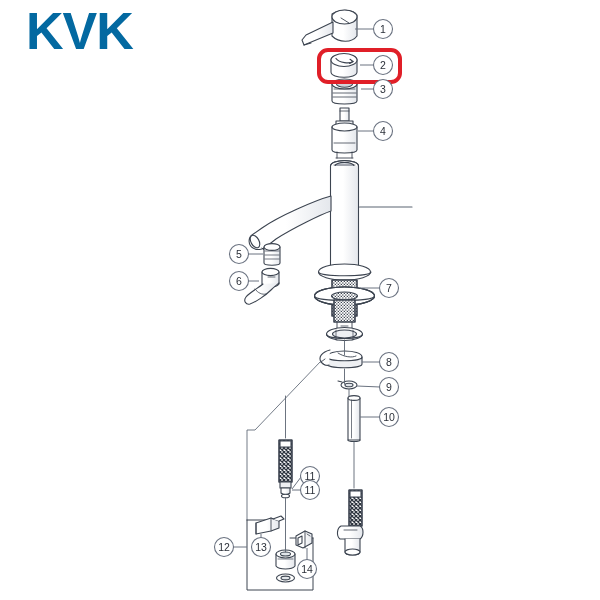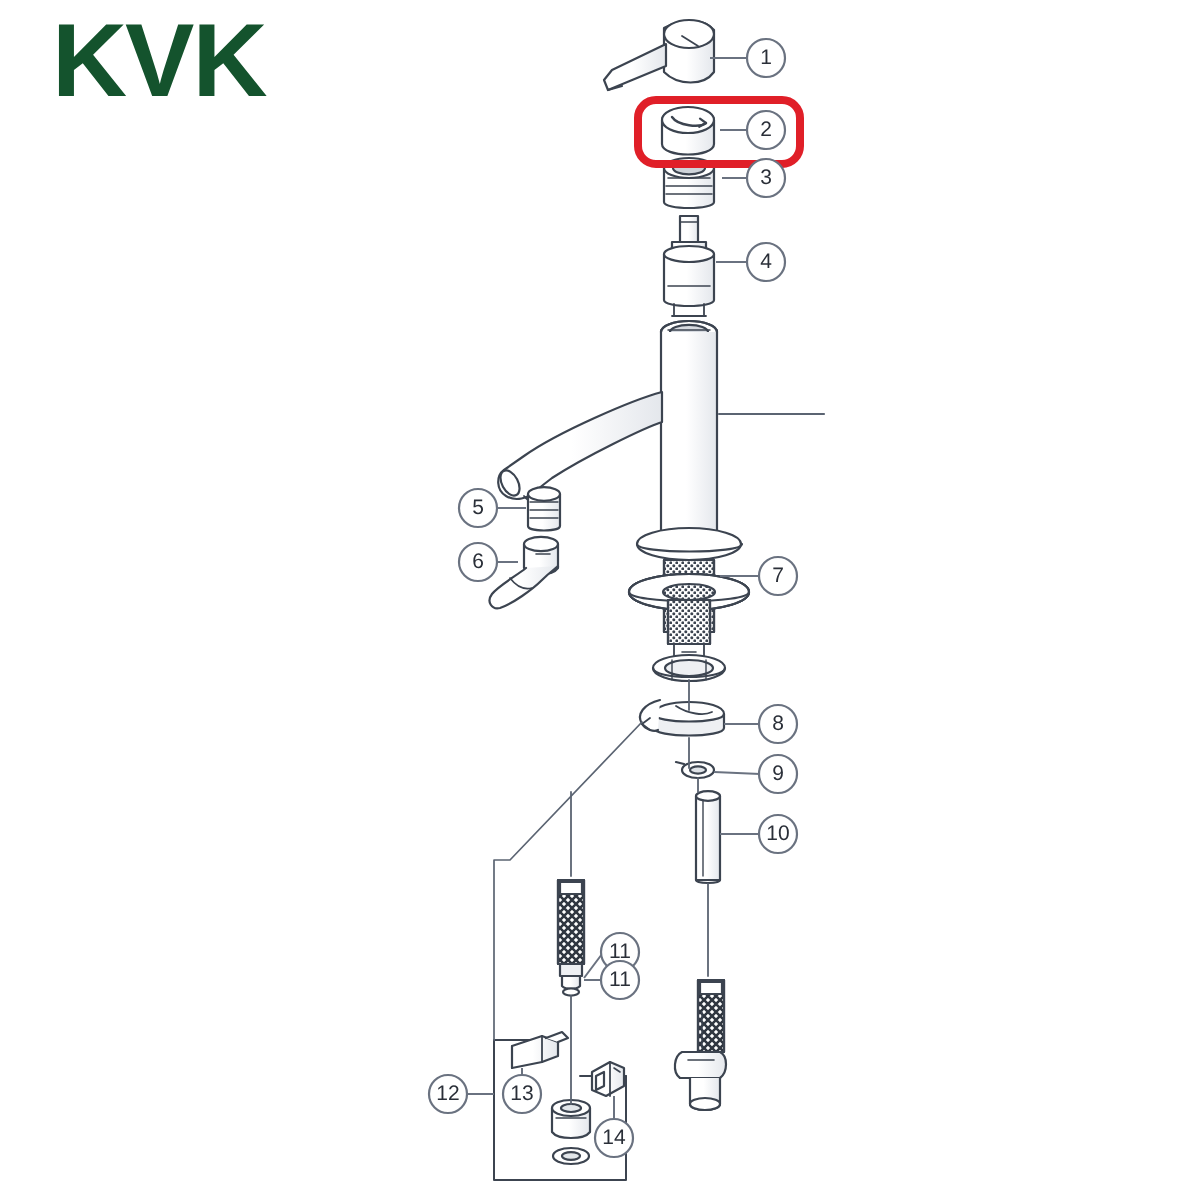--- a/index.html
+++ b/index.html
@@ -25,21 +25,21 @@
     position: absolute;
     left: 26px;
     top: 4px;
     width: 170px;
     height: 54px;
     font-family: "Liberation Sans", sans-serif;
     font-weight: bold;
     font-size: 52px;
     letter-spacing: -1px;
     line-height: 54px;
-    color: #14532d;
+    color: #0369a1;
     user-select: none;
   }
   #diagram-svg {
     position: absolute;
     left: 0;
     top: 0;
   }
   .callout-num {
     font-family: "Liberation Sans", sans-serif;
     font-size: 10.5px;

